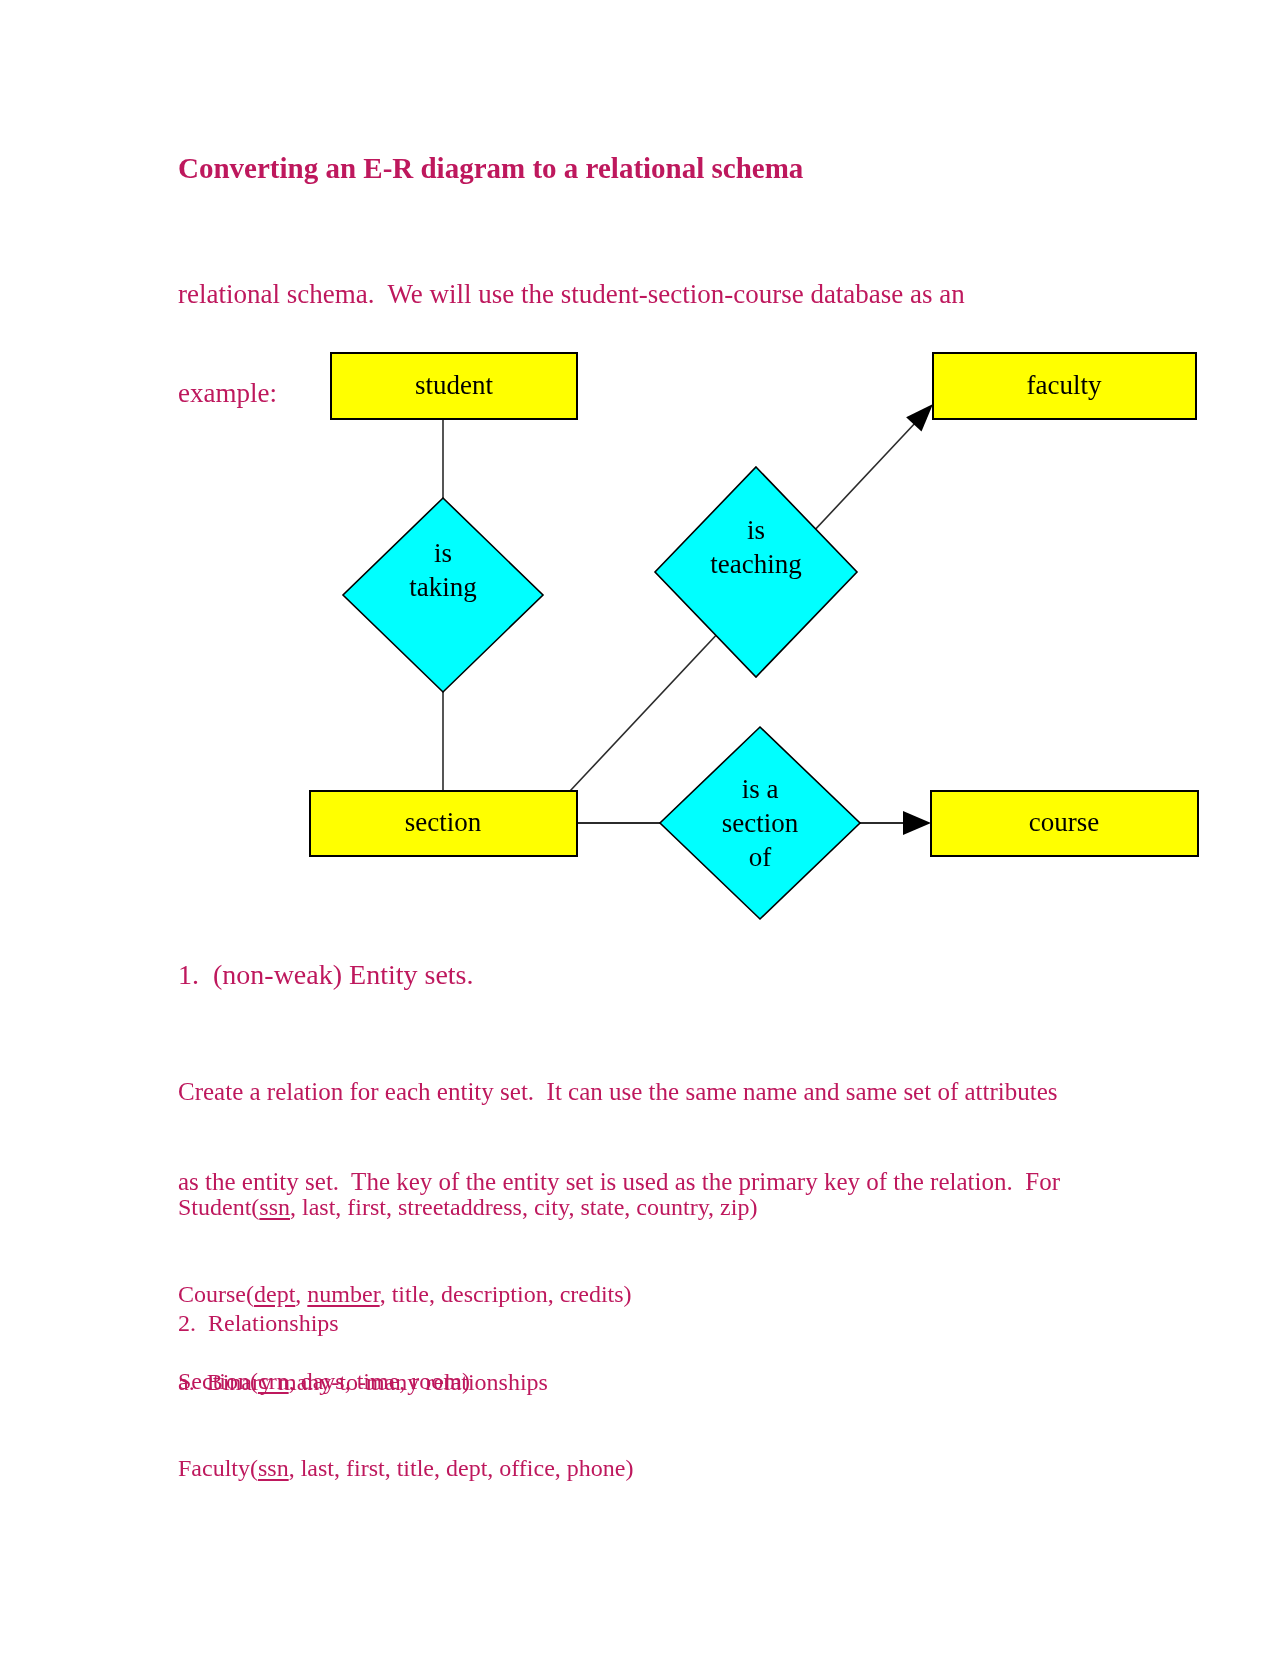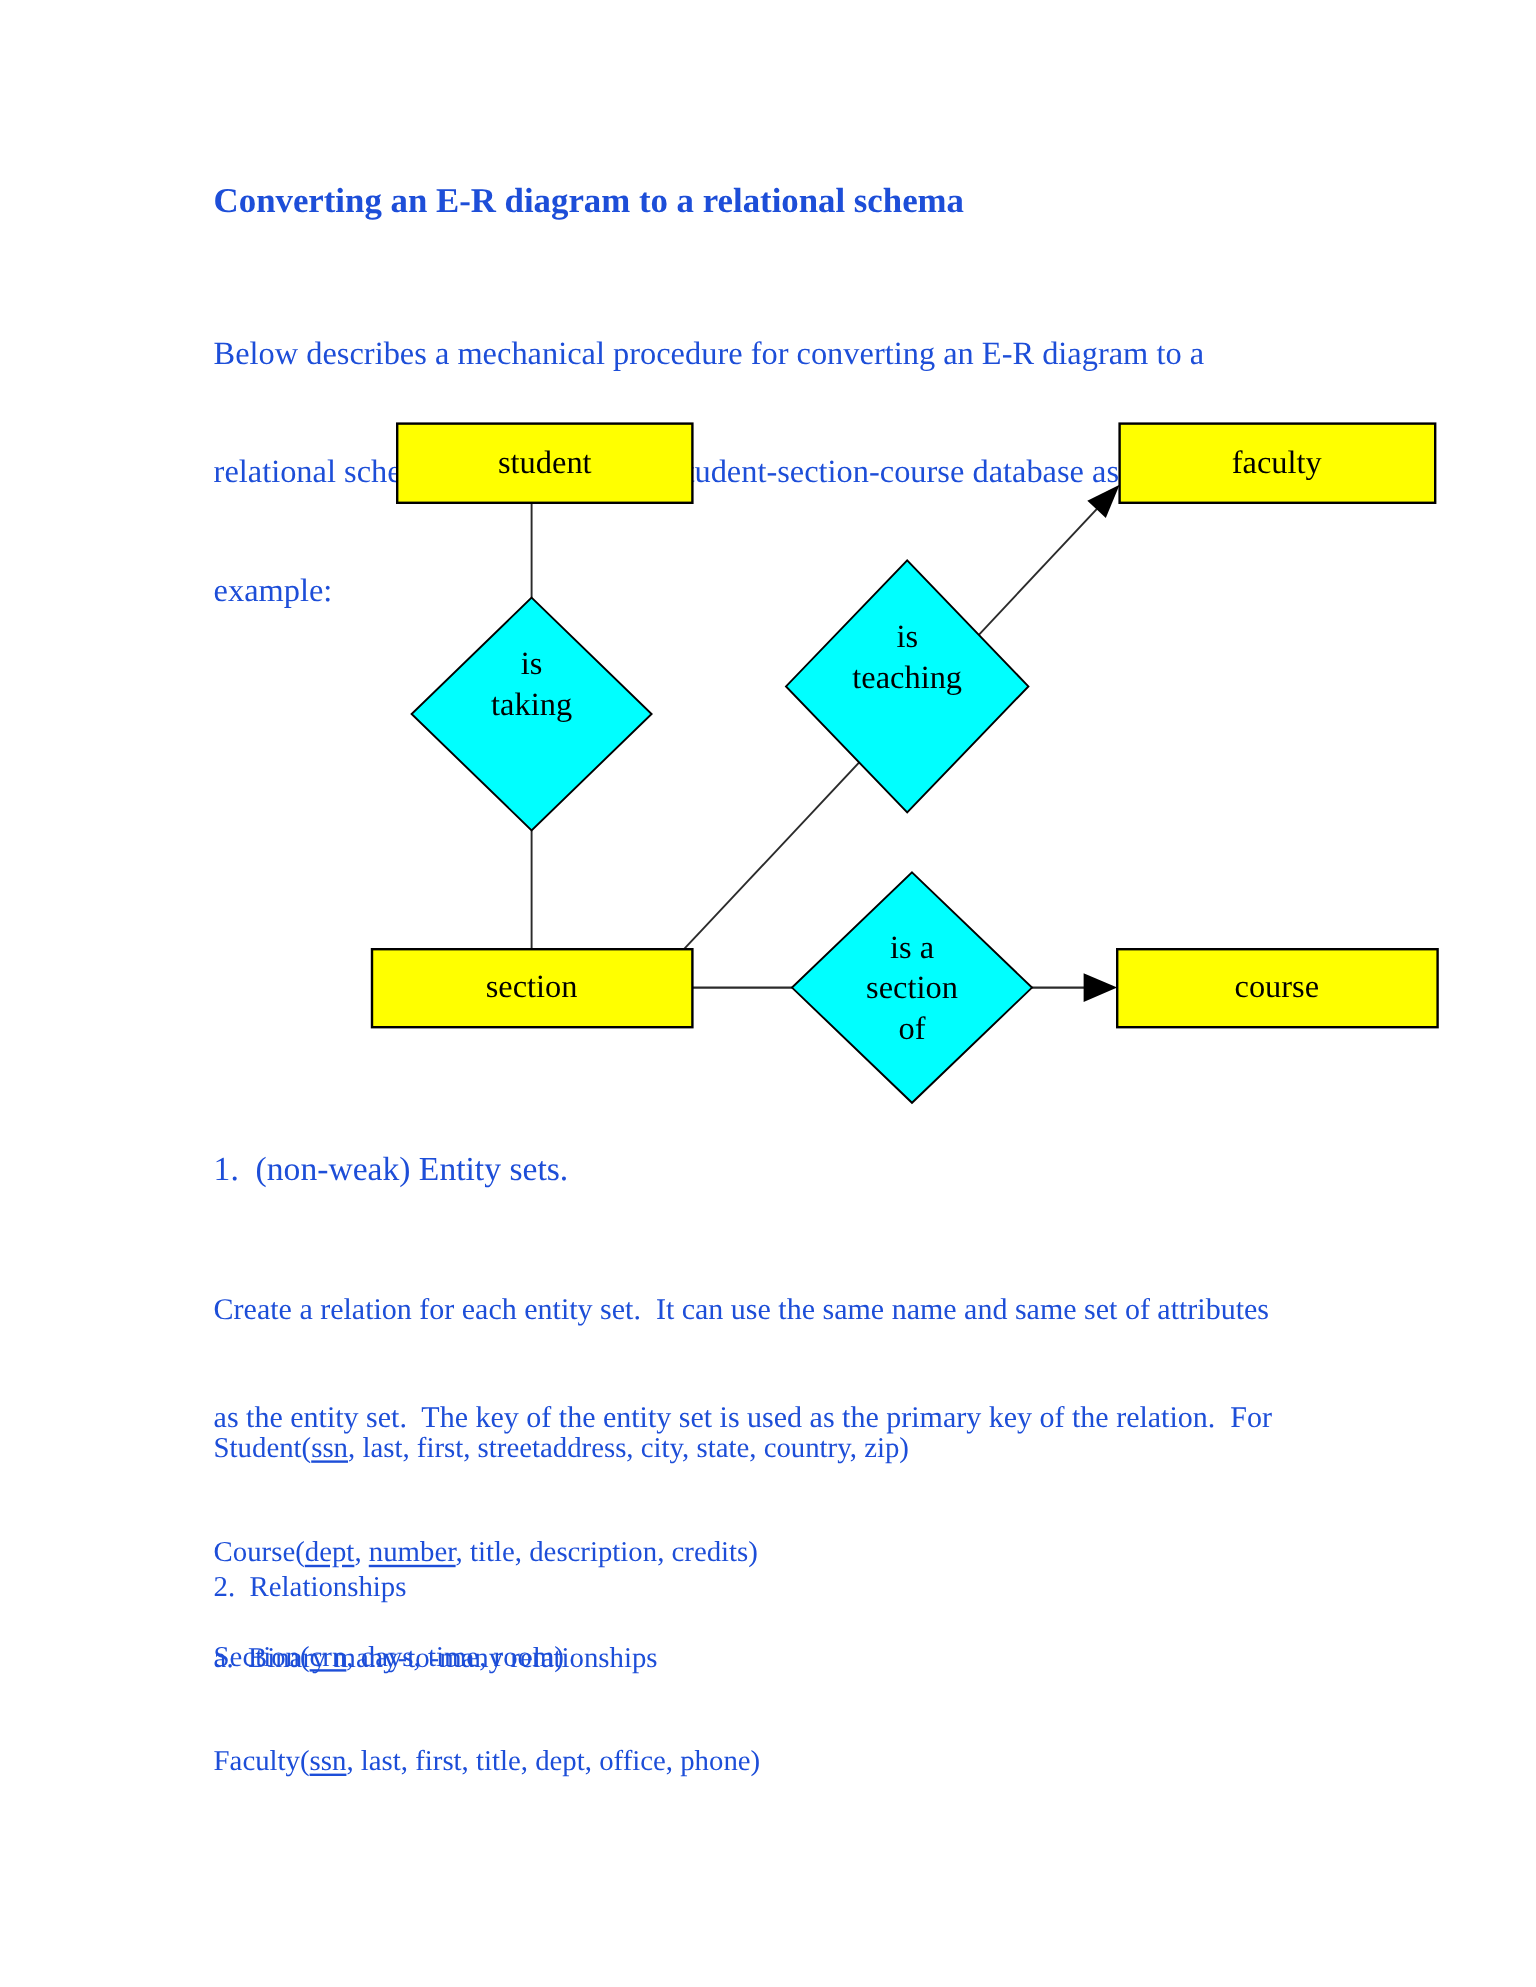--- a/index.html
+++ b/index.html
@@ -2,21 +2,21 @@
 <html><head>
 <meta charset="utf-8">
 <style>
   html, body { margin: 0; padding: 0; background: #888; }
   .page {
     position: relative;
     width: 1280px;
     height: 1656px;
     background: #ffffff;
     font-family: "Liberation Serif", "DejaVu Serif", serif;
-    color: #1d4ed8;
+    color: #be185d;
     overflow: hidden;
   }
   .abs { position: absolute; white-space: pre; }
   .doc-title {
     left: 178px; top: 150px;
     font-size: 29px; font-weight: bold; line-height: 36px;
   }
   .intro {
     left: 178px; top: 212px;
     font-size: 27px; line-height: 33px;
@@ -37,21 +37,20 @@
   .u { text-decoration: underline; text-underline-offset: 3px; }
 </style>
 </head>
 <body>
 
 <div class="page">
 
   <div class="abs doc-title">Converting an E-R diagram to a relational schema</div>
 
   <div class="abs intro">
-    <div>Below describes a mechanical procedure for converting an E-R diagram to a</div>
     <div>relational schema.  We will use the student-section-course database as an</div>
     <div>example:</div>
   </div>
 
   <svg class="diagram-svg" viewBox="0 0 1280 960" xmlns="http://www.w3.org/2000/svg">
 
     <line x1="443" y1="419" x2="443" y2="498" stroke="#2b2b2b" stroke-width="1.6"></line>
     <line x1="443" y1="692" x2="443" y2="791" stroke="#2b2b2b" stroke-width="1.6"></line>
     <line x1="570" y1="791" x2="917" y2="421" stroke="#2b2b2b" stroke-width="1.6"></line>
     <polygon points="933,404 921.5,431.6 906.1,417.2" fill="#000000"></polygon>

